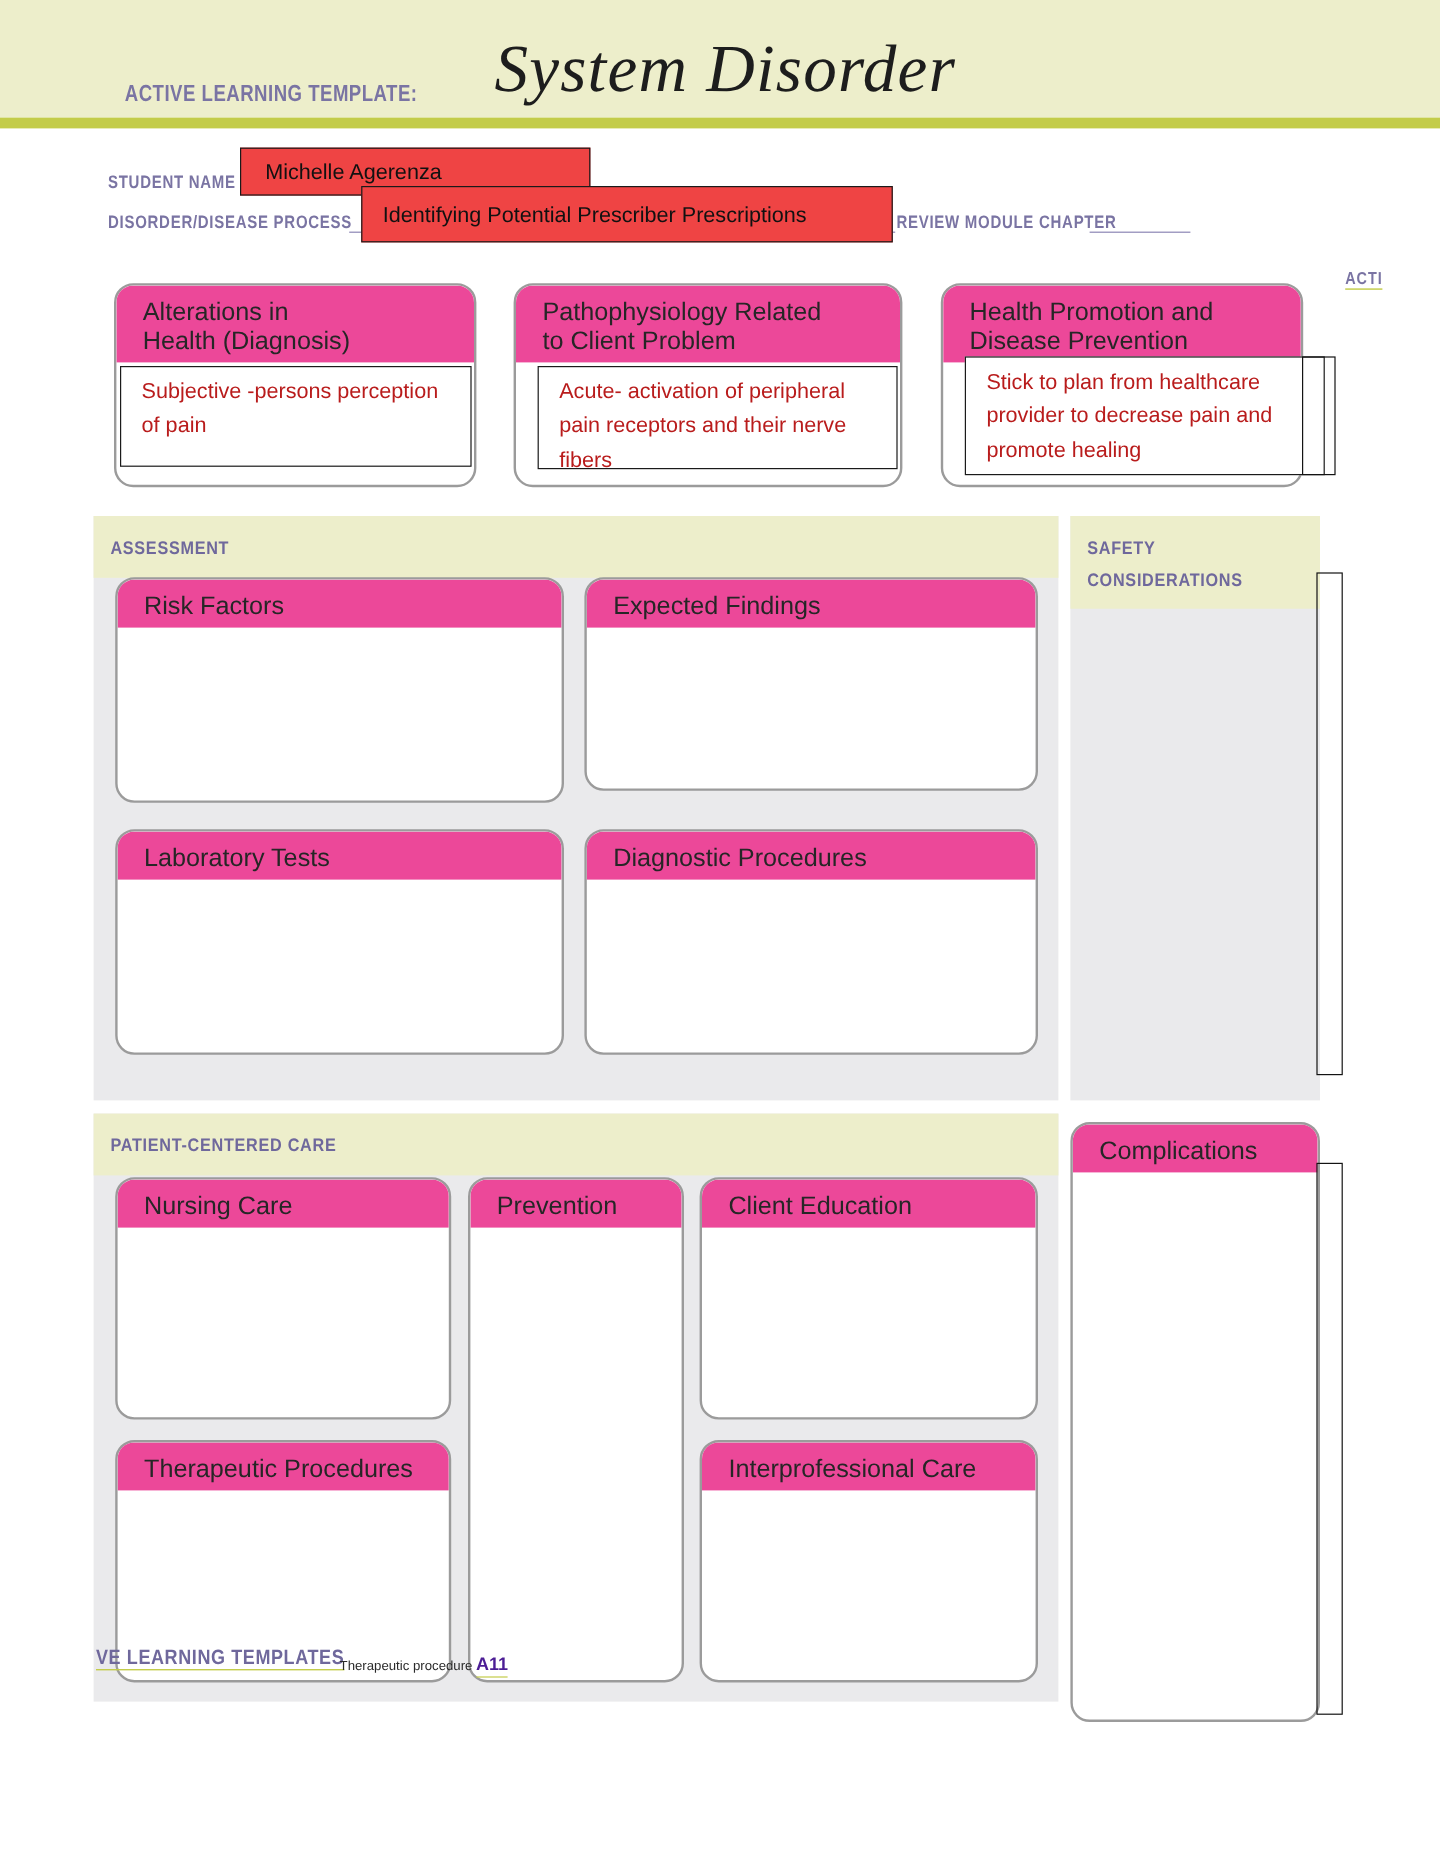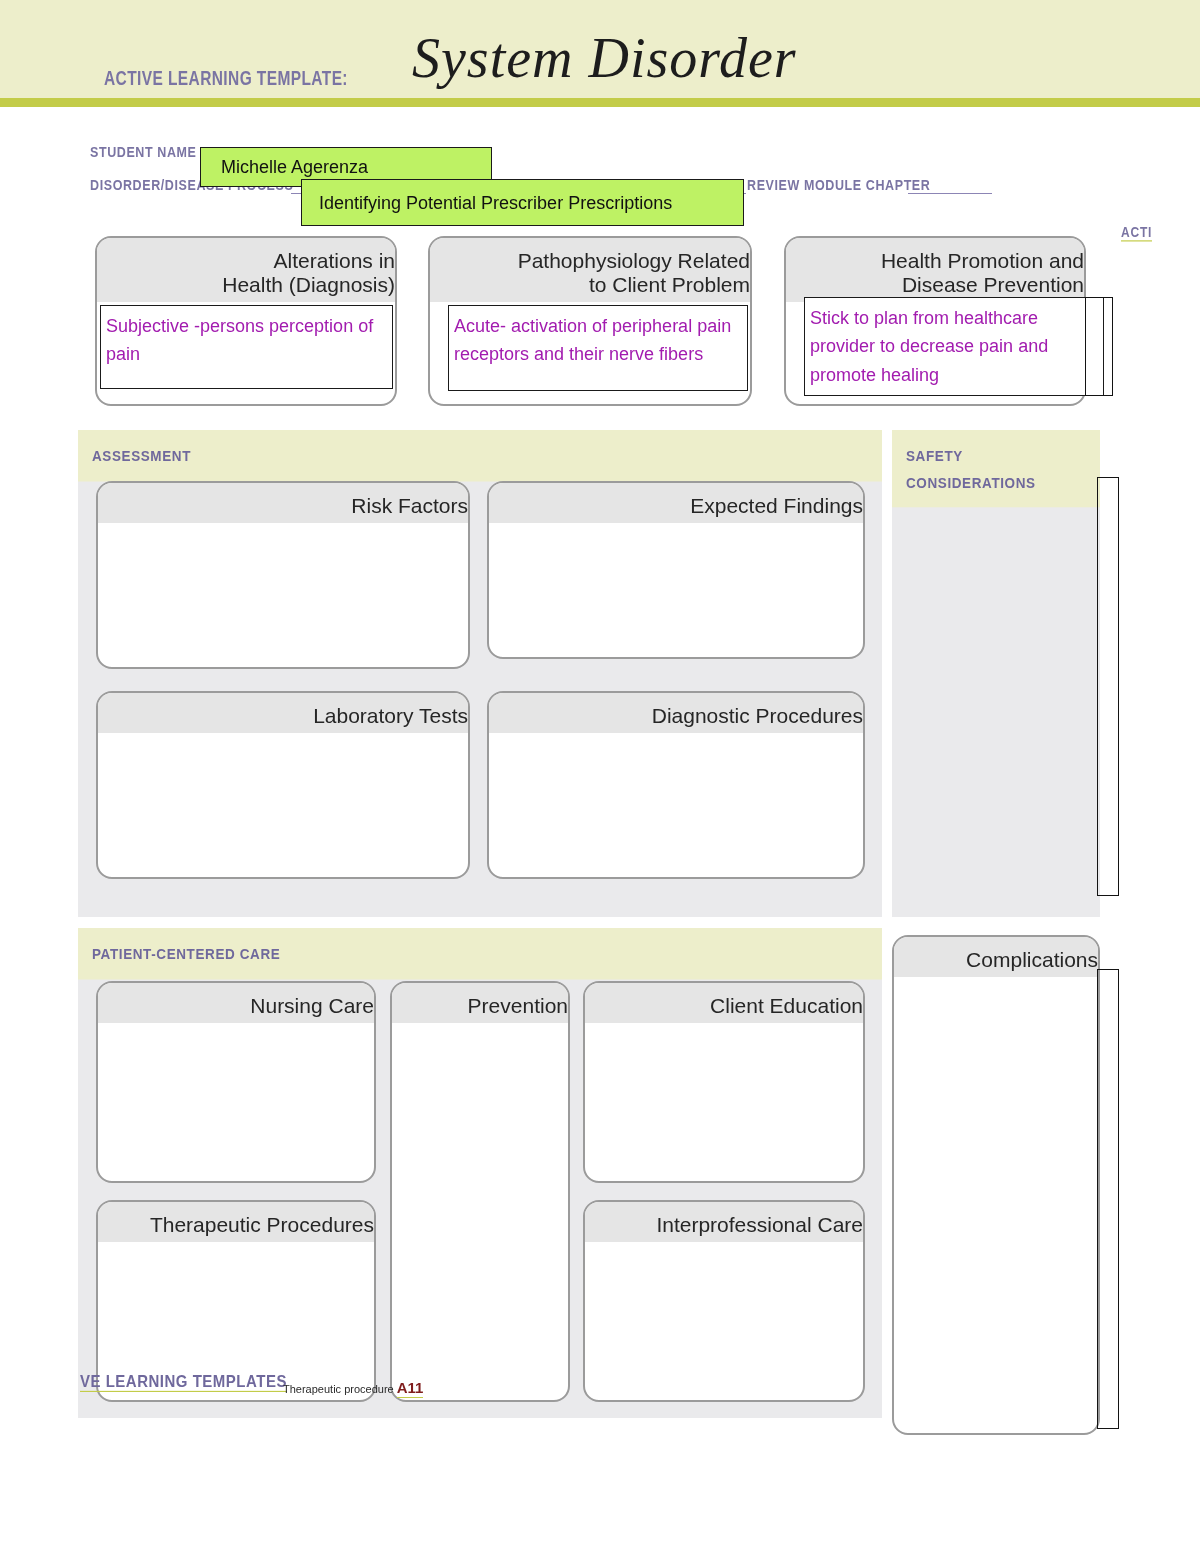--- a/index.html
+++ b/index.html
@@ -42,23 +42,22 @@
   #lbl-disorder{left:90px;top:178px;}
   #lbl-review{left:747px;top:178px;}
 
   .rule-short{
     position:absolute;height:1px;background:#8c85b5;
   }
   #rule-disorder{left:291px;top:193px;width:455px;}
   #rule-review{left:908px;top:193px;width:84px;}
 
   .overlay-box{
-    position:absolute;background:#bef264;border:1.6px solid #1a1a1a;
+    position:absolute;background:#ef4444;border:1.6px solid #1a1a1a;
     box-sizing:border-box;
-    margin-top:24px;
   }
   #name-box{left:200px;top:123px;width:292px;height:40px;}
   #name-text{
     position:absolute;left:20px;top:9px;font-size:18px;color:#111;
     white-space:nowrap;
   }
   #disorder-box{left:301px;top:155px;width:443px;height:47px;}
   #disorder-text{
     position:absolute;left:17px;top:13px;font-size:18px;color:#111;
     white-space:nowrap;
@@ -73,41 +72,40 @@
 
   
   .card{
     position:absolute;box-sizing:border-box;
     background:#ffffff;
     border:2.2px solid #9b9b9b;
     border-radius:16px;
     overflow:hidden;
   }
   .card-head{
-    background:#e5e5e5;
+    background:#ec4899;
     box-sizing:border-box;
     padding:11px 0 5px 22px;
     font-size:21px;color:#262626;
     line-height:1.14;
     white-space:pre-line;
-    text-align:right;
   }
 
   
   #card-alt{left:95px;top:236px;width:302px;height:170px;}
   #card-path{left:428px;top:236px;width:324px;height:170px;}
   #card-hp{left:784px;top:236px;width:302px;height:170px;}
 
   
   .note-box{
     position:absolute;box-sizing:border-box;
     background:#ffffff;
     border:1.6px solid #1a1a1a;
-    padding:6px 10px 6px 5px;
-    font-size:18px;line-height:1.58;color:#a21caf;
+    padding:6px 10px 6px 17px;
+    font-size:18px;line-height:1.58;color:#b91c1c;
   }
   #note-alt{left:100px;top:305px;width:293px;height:84px;}
   #note-path{left:448px;top:305px;width:300px;height:86px;}
   #note-hp{left:804px;top:297px;width:300px;height:99px;}
 
   
   .panel{
     position:absolute;box-sizing:border-box;background:#eaeaec;
   }
   .panel-head{
@@ -156,21 +154,21 @@
     font-size:15px;font-weight:bold;letter-spacing:.5px;color:#6f689c;
     border-bottom:1.6px solid #c3cc49;
     transform:scaleY(1.15);transform-origin:left bottom;
     display:inline-block;
   }
   .footer-hand{
     position:absolute;left:203px;top:5px;
     font-size:11px;color:#2a2a2a;white-space:nowrap;
   }
   .footer-code{
-    font-size:15px;font-weight:bold;color:#7f1d1d;
+    font-size:15px;font-weight:bold;color:#4c1d95;
     border-bottom:1.4px solid #c3cc49;padding-bottom:1px;
   }
 </style>
 </head>
 <body>
 
 <div class="header"></div>
 <div class="header-rule"></div>
 <div class="alt-label">ACTIVE LEARNING TEMPLATE:</div>
 <div class="title">System Disorder</div>

